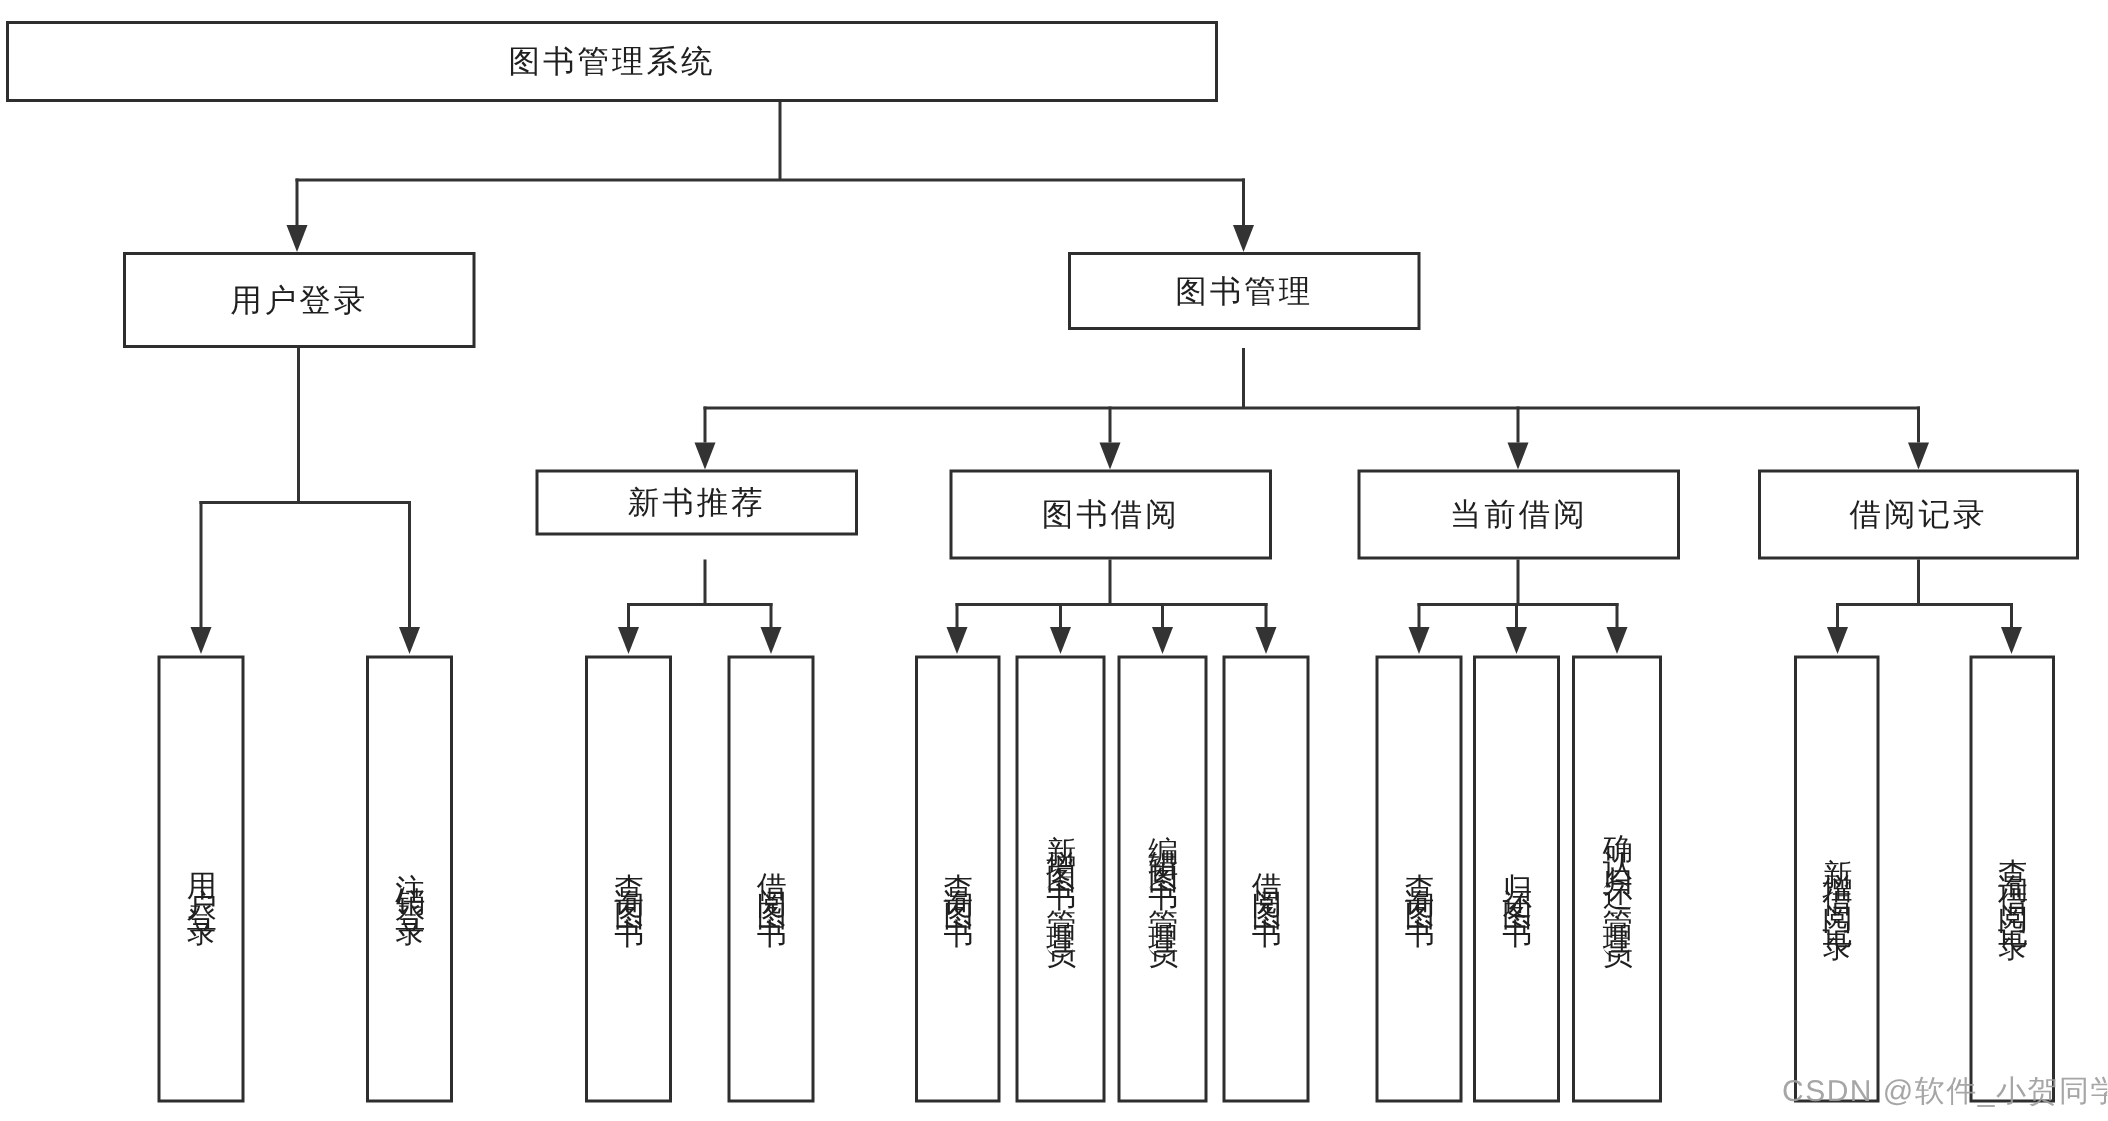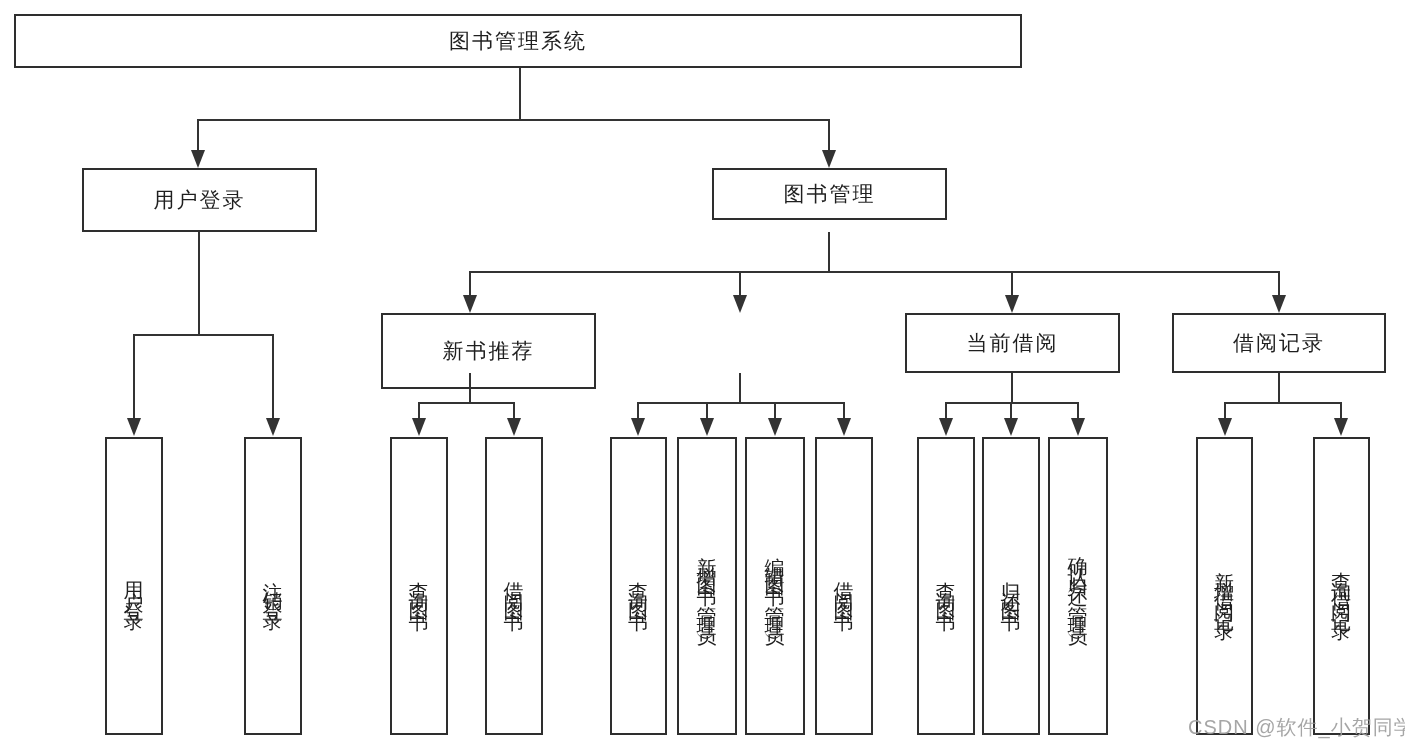--- a/index.html
+++ b/index.html
@@ -55,21 +55,21 @@
     white-space:nowrap;
     z-index:5;
     letter-spacing:1px;
   }
 </style>
 </head>
 <body>
 
 <div class="stage">
 
-  <div class="box" style="left:14px;top:14px;width:1008px;height:54px">
+  <div class="box" style="left:4px;top:14px;width:808px;height:54px">
     <span class="lbl">图书管理系统</span>
   </div>
 
   <div class="vl" style="left:519px;top:68px;height:52px"></div>
   <div class="hl" style="left:197px;top:119px;width:633px"></div>
   <div class="arrow" style="left:197px;top:119px;height:31px"></div>
   <div class="arrow" style="left:828px;top:119px;height:31px"></div>
 
   <div class="box" style="left:82px;top:168px;width:235px;height:64px">
     <span class="lbl">用户登录</span>
@@ -83,22 +83,25 @@
   <div class="arrow" style="left:133px;top:334px;height:84px"></div>
   <div class="arrow" style="left:272px;top:334px;height:84px"></div>
 
   <div class="vl" style="left:828px;top:232px;height:40px"></div>
   <div class="hl" style="left:469px;top:271px;width:811px"></div>
   <div class="arrow" style="left:469px;top:271px;height:24px"></div>
   <div class="arrow" style="left:739px;top:271px;height:24px"></div>
   <div class="arrow" style="left:1011px;top:271px;height:24px"></div>
   <div class="arrow" style="left:1278px;top:271px;height:24px"></div>
 
-  <div class="box" style="left:381px;top:313px;width:215px;height:76px">
+  <div class="box" style="left:357px;top:313px;width:215px;height:44px">
     <span class="lbl">新书推荐</span>
+  </div>
+  <div class="box" style="left:633px;top:313px;width:215px;height:60px">
+    <span class="lbl">图书借阅</span>
   </div>
   <div class="box" style="left:905px;top:313px;width:215px;height:60px">
     <span class="lbl">当前借阅</span>
   </div>
   <div class="box" style="left:1172px;top:313px;width:214px;height:60px">
     <span class="lbl">借阅记录</span>
   </div>
 
   <div class="vl" style="left:469px;top:373px;height:31px"></div>
   <div class="hl" style="left:418px;top:402px;width:97px"></div>

